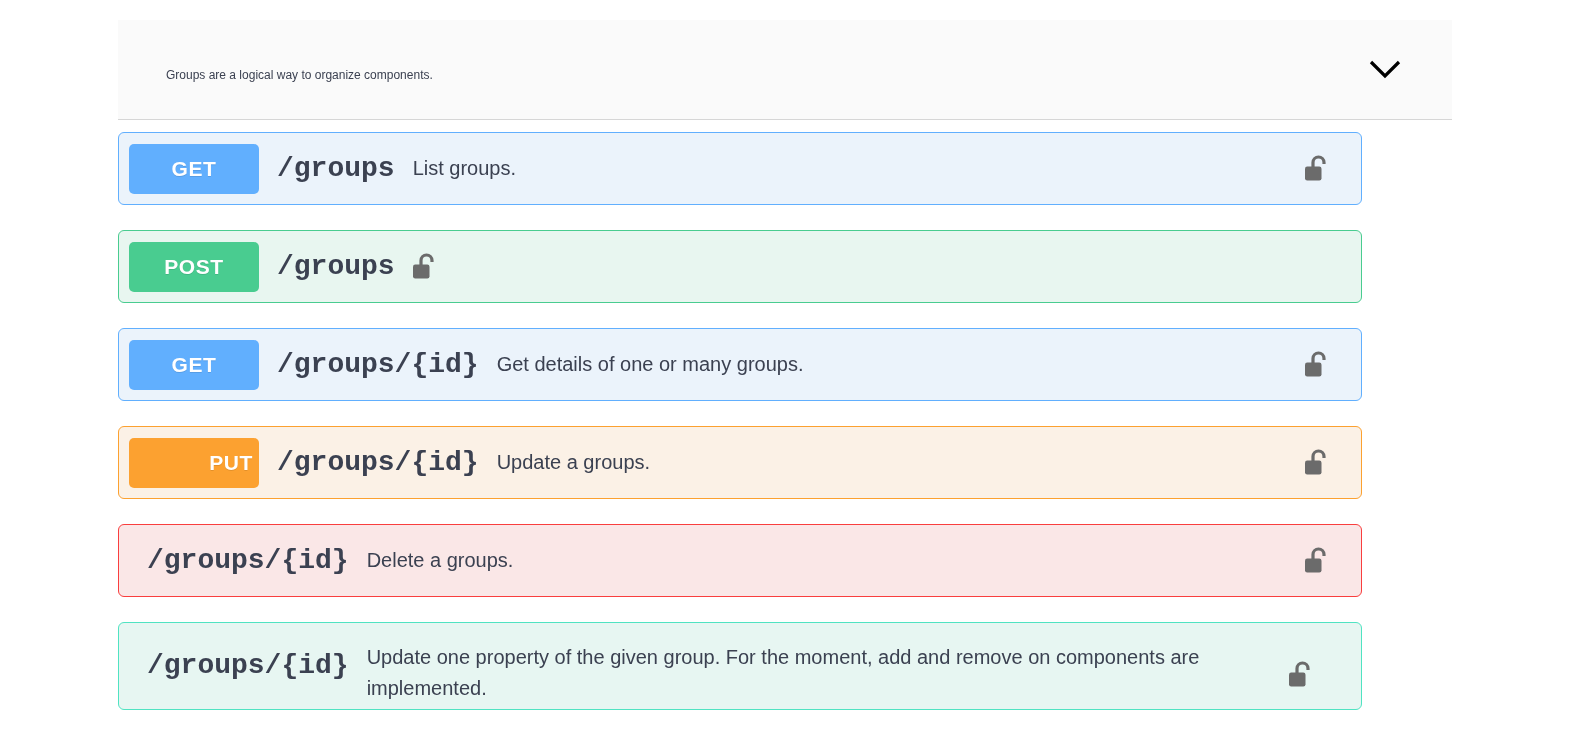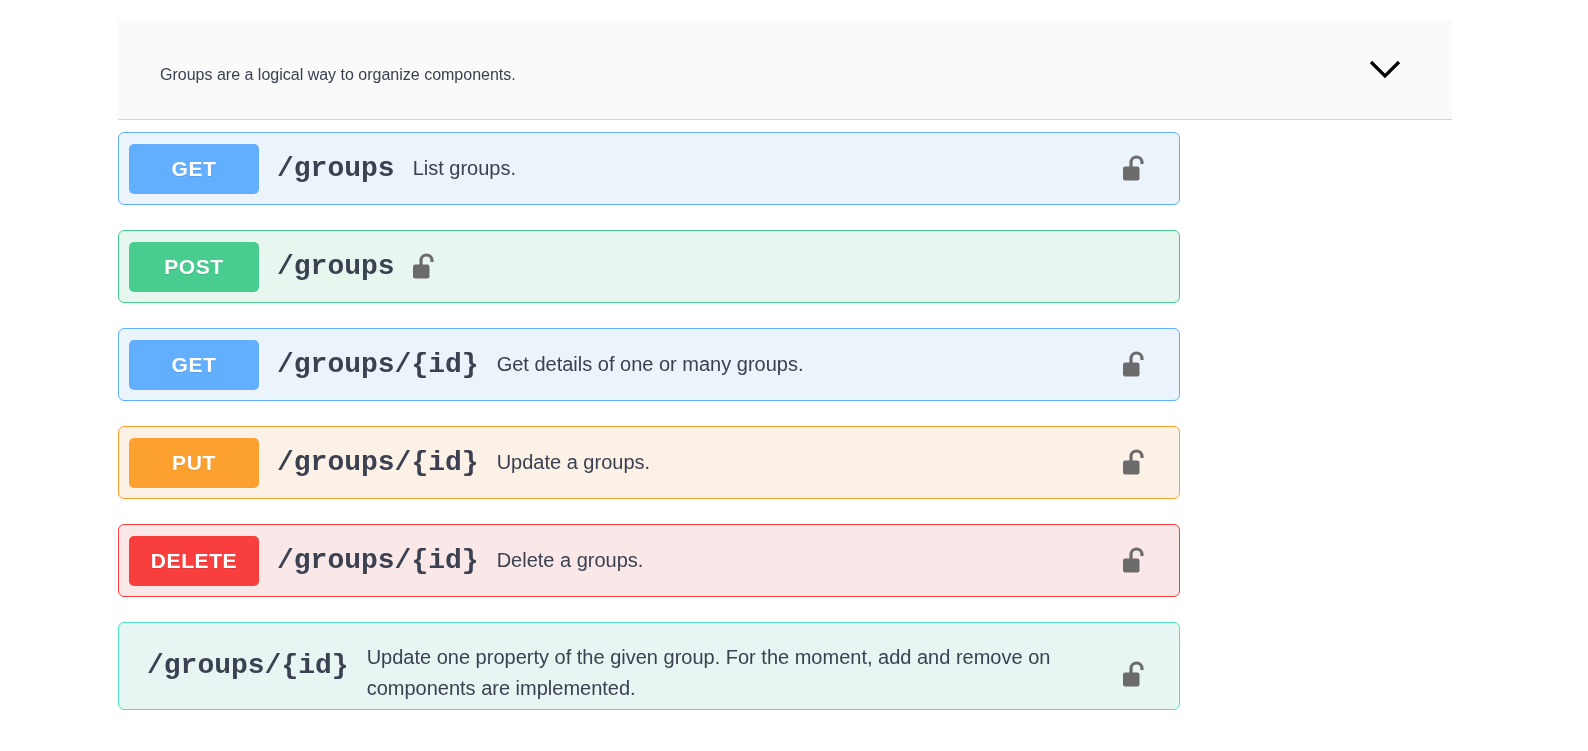--- a/index.html
+++ b/index.html
@@ -36,23 +36,23 @@
   }
   .tag-title {
     font-size: 42px;
     font-weight: 400;
     color: #3b4151;
     letter-spacing: -0.2px;
     line-height: 1;
     white-space: nowrap;
   }
   .tag-desc {
-    font-size: 16px;
-    color: #3b4151;
-    margin-left: 24px;
+    font-size: 12px;
+    color: #3b4151;
+    margin-left: 30px;
     padding-top: 10px;
     white-space: nowrap;
   }
   .tag-spacer { flex: 1 1 auto; }
   .chevron-btn {
     width: 42px;
     height: 42px;
     display: flex;
     align-items: center;
     justify-content: center;
@@ -66,21 +66,21 @@
 
   
   .opblock-list {
     padding-top: 12px;
   }
   .opblock {
     position: relative;
     display: flex;
     align-items: center;
     box-sizing: border-box;
-    width: 1062px;
+    width: 1244px;
     min-height: 73px;
     margin: 0 0 25px 0;
     border-radius: 6px;
     border-width: 1px;
     border-style: solid;
     cursor: pointer;
     padding: 5px 0;
   }
   .opblock-summary {
     display: flex;
@@ -136,21 +136,21 @@
     cursor: pointer;
   }
   .authorization__btn svg { display: block; }
 
   
   .opblock-get     { background: #ebf3fb; border-color: #61affe; }
   .opblock-get     .opblock-summary-method { background: #61affe; }
   .opblock-post    { background: #e8f6f0; border-color: #49cc90; }
   .opblock-post    .opblock-summary-method { background: #49cc90; }
   .opblock-put     { background: #fbf1e6; border-color: #fca130; }
-  .opblock-put     .opblock-summary-method { background: #fca130; }
+  .opblock-put     .opblock-summary-method { background: #fca130; text-align: right; }
   .opblock-delete  { background: #fae7e7; border-color: #f93e3e; }
   .opblock-delete  .opblock-summary-method { background: #f93e3e; }
   .opblock-patch   { background: #e7f6f2; border-color: #50e3c2; }
   .opblock-patch   .opblock-summary-method { background: #5cc9b0; }
 
   .opblock-patch .opblock-summary { align-items: flex-start; padding-top: 8px; }
   .opblock-patch .opblock-summary-method,
   .opblock-patch .opblock-summary-path { margin-top: 14px; }
   .opblock-patch .opblock-summary-description { padding-top: 6px; max-width: 900px; }
   .opblock-patch .authorization__btn { margin-top: 22px; }
@@ -232,21 +232,20 @@
               <path d="M10 13 V8.5 A5.5 5.5 0 0 1 21 8.5 V10" fill="none" stroke="#6b6b6b" stroke-width="3.2"></path>
               <rect x="2" y="12.5" width="16.5" height="14" rx="2.2" fill="#6b6b6b"></rect>
             </svg>
           </span>
         </button>
       </div>
     </div>
 
     <div class="opblock opblock-delete">
       <div class="opblock-summary">
-        <span class="opblock-summary-method">DELETE</span>
         <span class="opblock-summary-path">/groups/{id}</span>
         <span class="opblock-summary-description">Delete a groups.</span>
         <button class="authorization__btn">
           <span>
             <svg width="26" height="30" viewBox="0 0 26 30" aria-hidden="true">
               <path d="M10 13 V8.5 A5.5 5.5 0 0 1 21 8.5 V10" fill="none" stroke="#6b6b6b" stroke-width="3.2"></path>
               <rect x="2" y="12.5" width="16.5" height="14" rx="2.2" fill="#6b6b6b"></rect>
             </svg>
           </span>
         </button>

